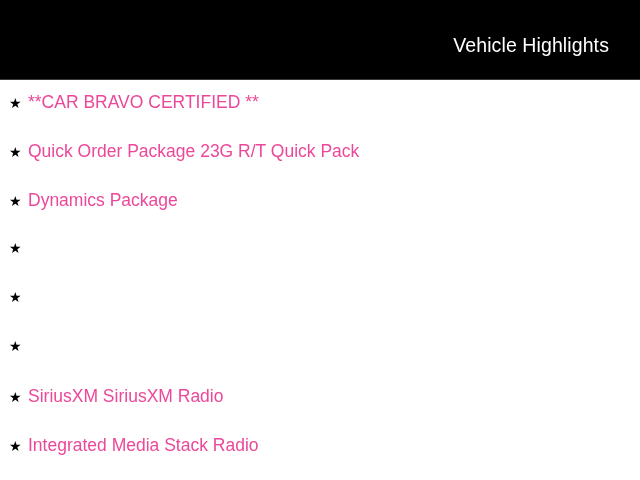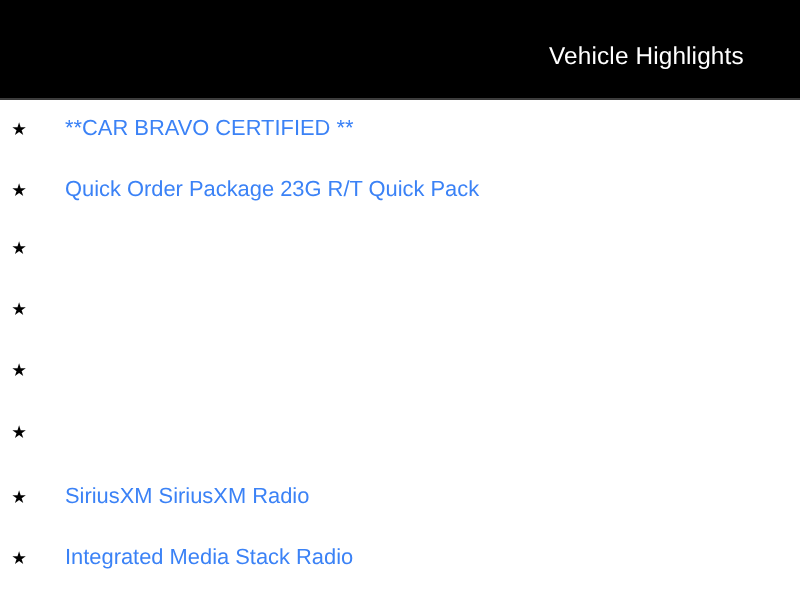--- a/index.html
+++ b/index.html
@@ -34,21 +34,21 @@
     align-items: center;
     justify-content: flex-end;
   }
   .header-title {
     color: #ffffff;
     font-family: "Liberation Sans", sans-serif;
     font-size: 19.5px;
     font-weight: 400;
     letter-spacing: 0.1px;
     line-height: 1;
-    padding-right: 45px;
+    padding-right: 31px;
     padding-top: 12px;
     white-space: nowrap;
   }
   .header-rule {
     position: absolute;
     left: 0;
     top: 79px;
     width: 640px;
     height: 1px;
     background: #3a3a3a;
@@ -77,27 +77,26 @@
     display: inline-block;
     width: 19px;
     flex: 0 0 19px;
     color: #000000;
     font-family: "DejaVu Sans", sans-serif;
     font-size: 14px;
     line-height: 1;
     text-align: left;
   }
   .highlight-label {
-    color: #3b82f6;
+    color: #ec4899;
     font-family: "Liberation Sans", sans-serif;
     font-size: 17.5px;
     font-weight: 400;
     line-height: 1;
     white-space: nowrap;
-    margin-left: 24px;
   }
 </style>
 </head>
 <body>
 
 <div class="page">
 
   <div class="header-bar">
     <div class="header-title">Vehicle Highlights</div>
   </div>
@@ -110,20 +109,21 @@
       <span class="highlight-label">**CAR BRAVO CERTIFIED **</span>
     </li>
 
     <li class="highlight-item">
       <span class="bullet-star">★</span>
       <span class="highlight-label">Quick Order Package 23G R/T Quick Pack</span>
     </li>
 
     <li class="highlight-item">
       <span class="bullet-star">★</span>
+      <span class="highlight-label">Dynamics Package</span>
     </li>
 
     <li class="highlight-item">
       <span class="bullet-star">★</span>
     </li>
 
     <li class="highlight-item">
       <span class="bullet-star">★</span>
     </li>
 

